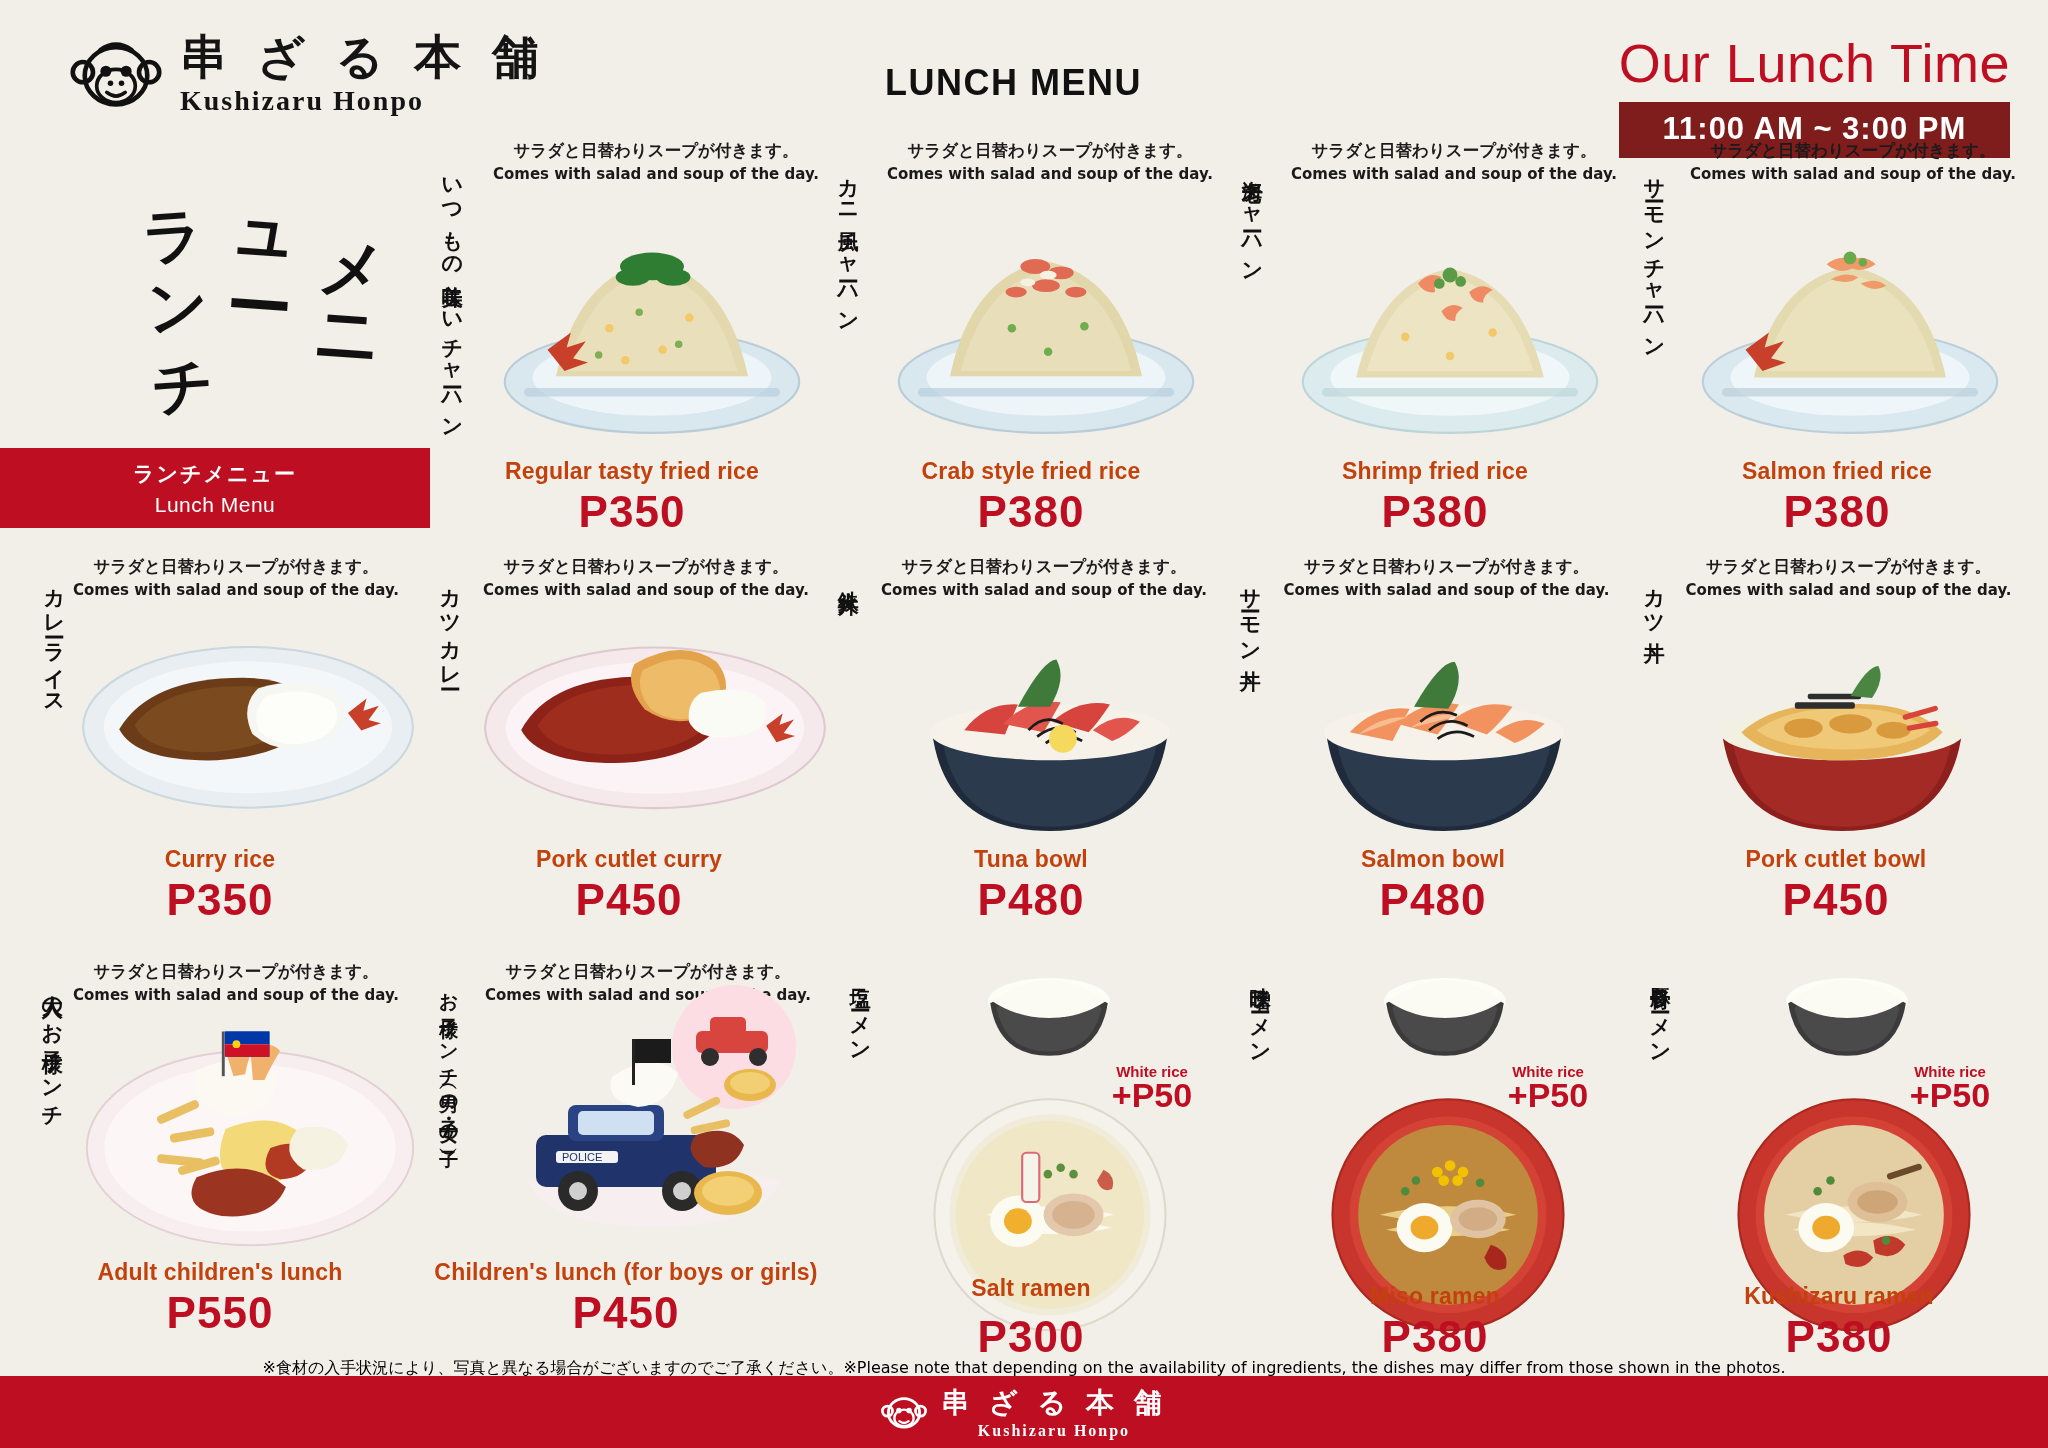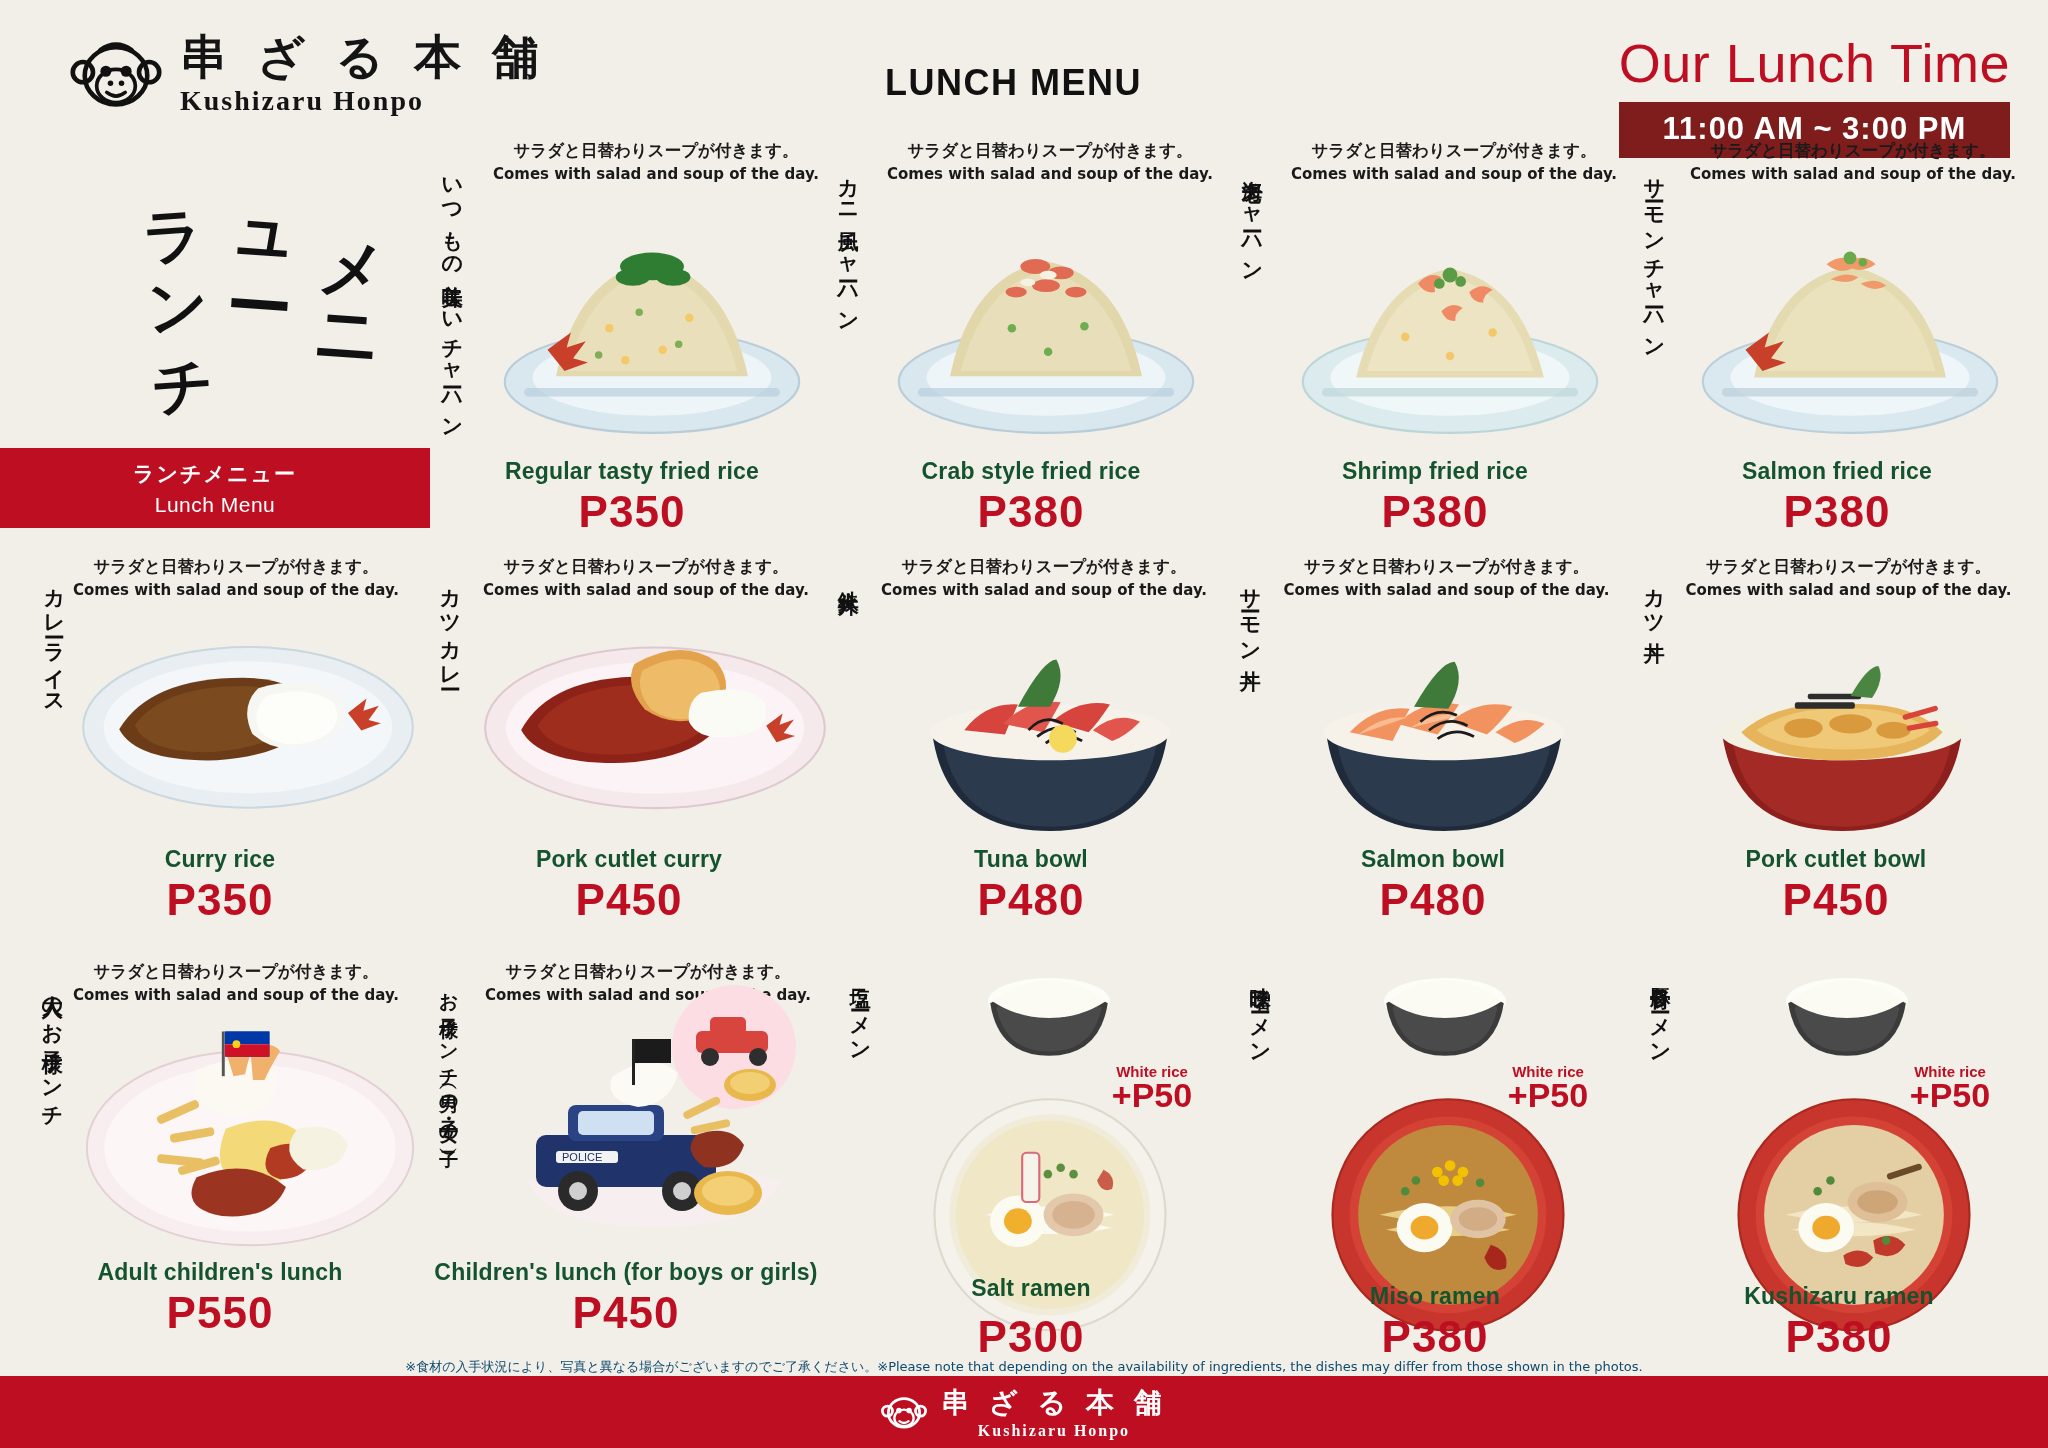--- a/index.html
+++ b/index.html
@@ -36,28 +36,28 @@
   .grid{position:absolute;left:0;top:150px;width:2048px;}
   .row{position:relative;display:flex;}
   .cell{position:relative;box-sizing:border-box;}
 
   .note{font-family:"DejaVu Sans", sans-serif;text-align:center;line-height:1.35;color:#1a1a1a;}
   .note .jp{font-size:16.5px;font-weight:bold;}
   .note .en{font-size:15px;font-weight:bold;margin-top:2px;}
 
   .vlabel{writing-mode:vertical-rl;font-family:"DejaVu Sans", sans-serif;font-size:21px;font-weight:bold;color:#111;letter-spacing:2px;line-height:1.15;}
 
-  .name{color:#14532d;font-size:23px;font-weight:bold;text-align:center;letter-spacing:0.2px;}
+  .name{color:#c2410c;font-size:23px;font-weight:bold;text-align:center;letter-spacing:0.2px;}
   .price{color:#be0f22;font-size:44px;font-weight:bold;text-align:center;letter-spacing:1px;line-height:1;margin-top:2px;}
 
   
   .dish{position:relative;}
 
   
-  .disclaimer{position:absolute;left:0;top:1358px;width:2048px;text-align:center;font-family:"DejaVu Sans", sans-serif;font-size:13px;color:#0c4a6e;}
+  .disclaimer{position:absolute;left:0;top:1358px;width:2048px;text-align:center;font-family:"DejaVu Sans", sans-serif;font-size:16px;color:#000000;}
   .footer{position:absolute;left:0;bottom:0;width:2048px;height:72px;background:#be0f22;display:flex;align-items:center;justify-content:center;gap:14px;}
   .footer .fjp{color:#fff;font-size:28px;font-weight:bold;letter-spacing:5px;font-family:"DejaVu Sans", sans-serif;}
   .footer .fen{color:#fff;font-size:16px;font-weight:bold;letter-spacing:2px;font-family:"Liberation Serif", serif;}
   .footer-logo{width:46px;height:46px;}
 
   .white-rice{position:absolute;text-align:center;}
   .wr-en{color:#be0f22;font-size:15px;font-weight:bold;}
   .wr-price{color:#be0f22;font-size:34px;font-weight:bold;line-height:1;margin-top:-2px;}
 </style>
 </head>

